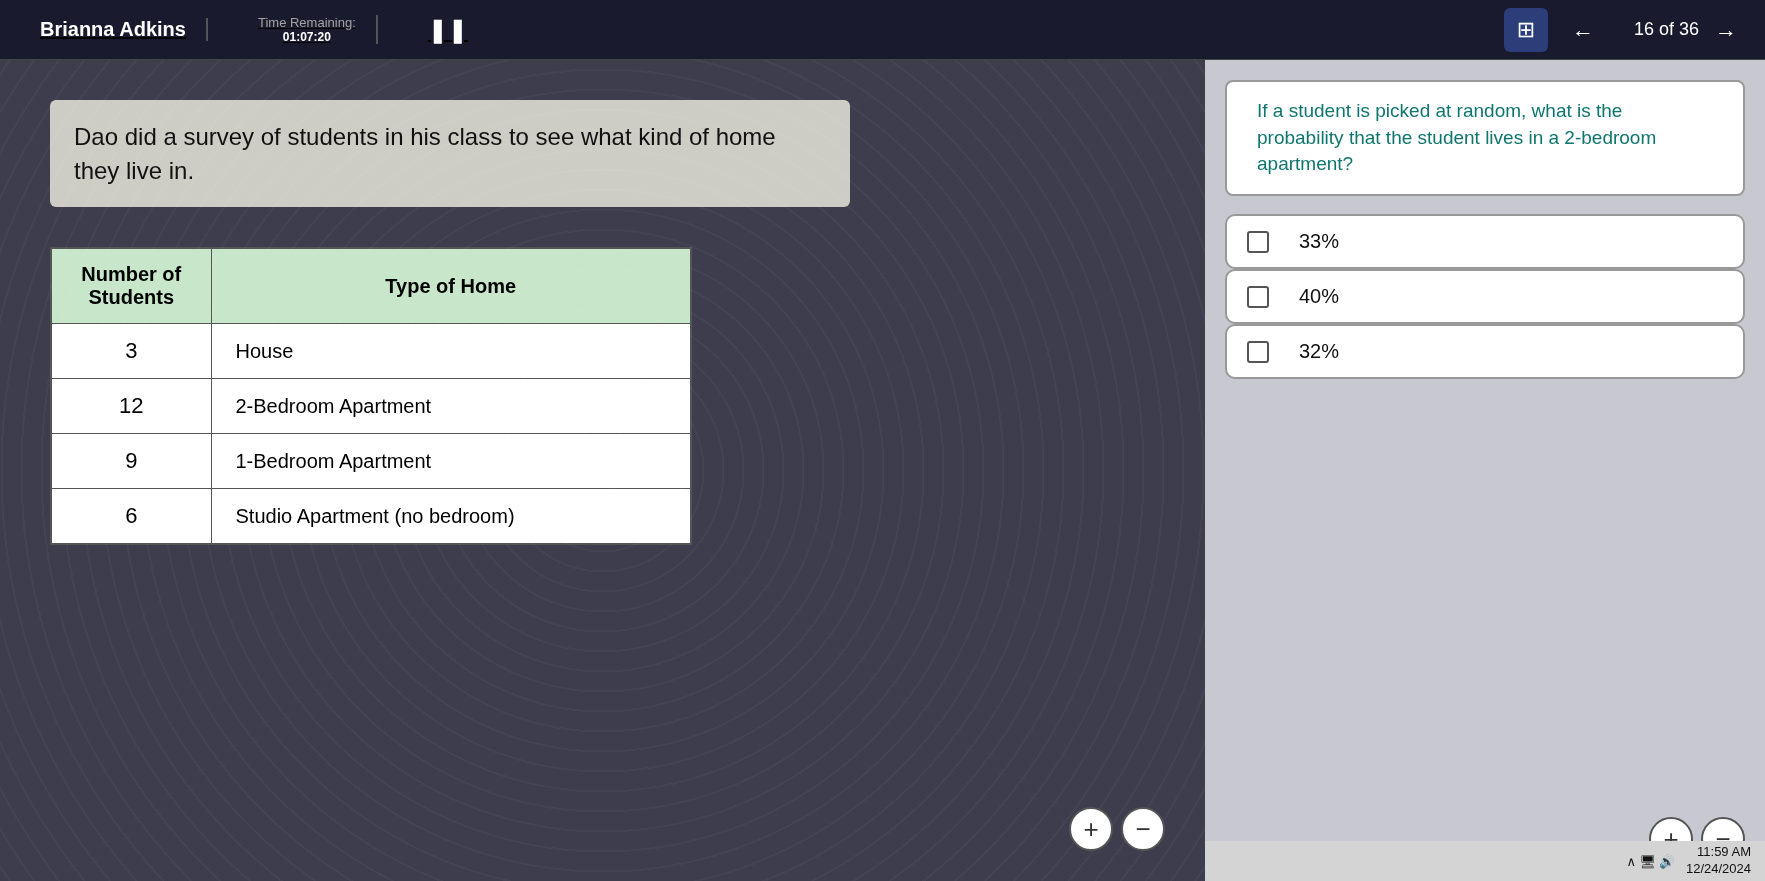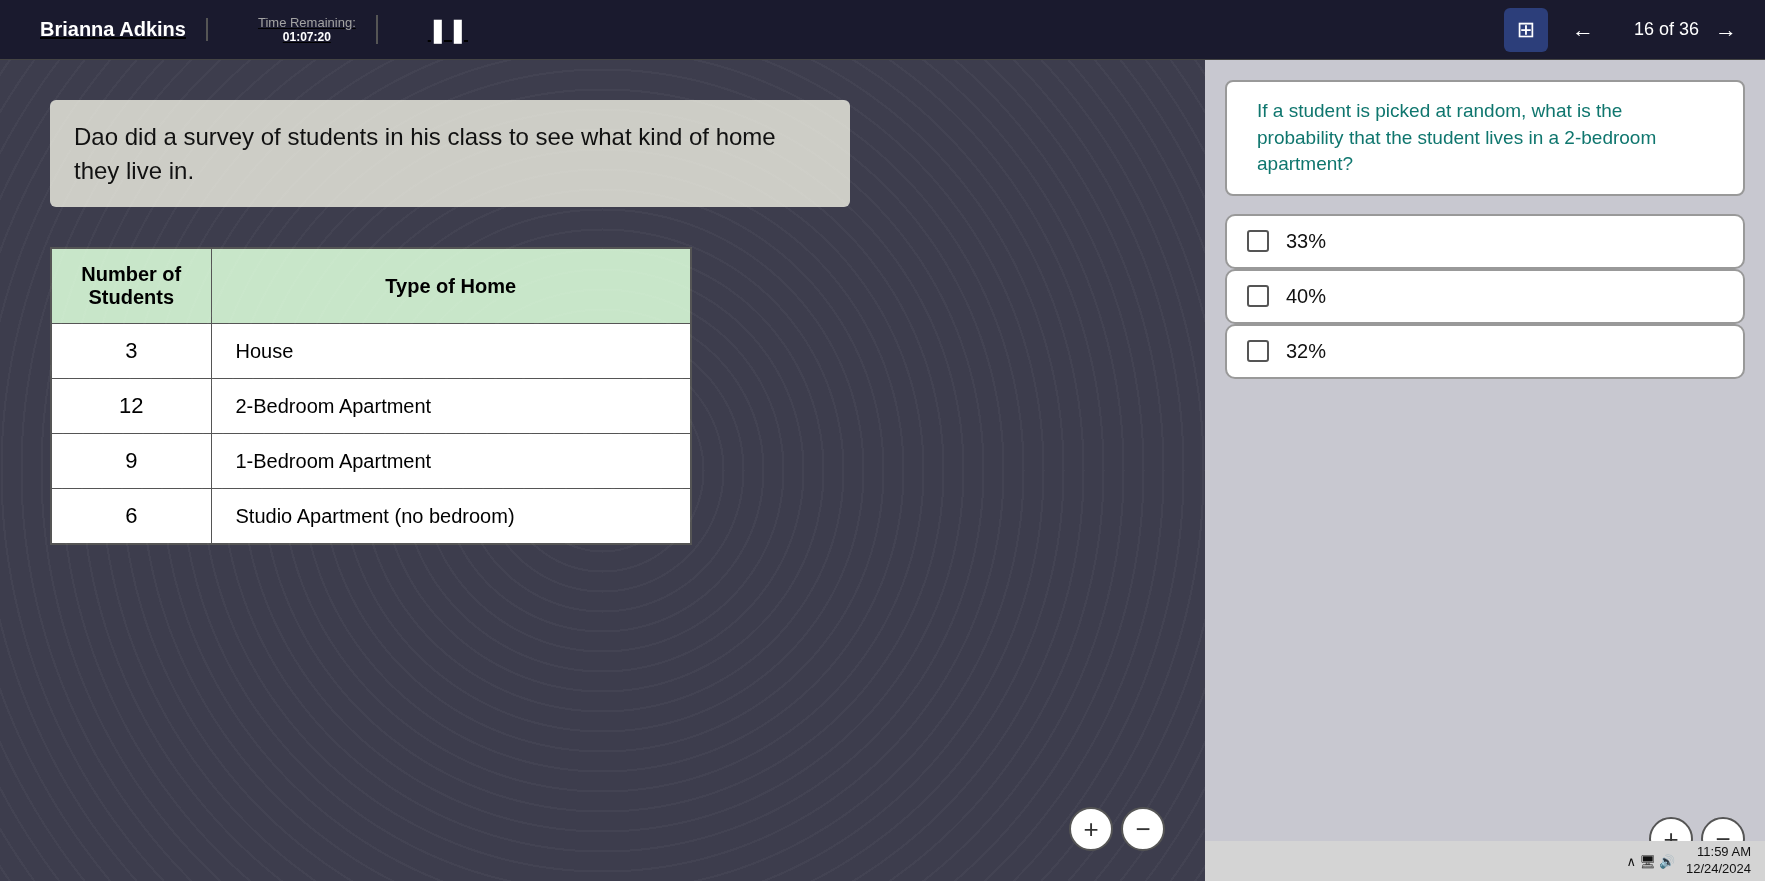--- a/index.html
+++ b/index.html
@@ -208,22 +208,22 @@
       color: #0f766e;
       margin-bottom: 4px;
     }
 
     .answer-option {
       background: #fff;
       border: 2px solid #999;
       border-radius: 10px;
       padding: 14px 20px;
       display: flex;
-      align-items: flex-start;
-      gap: 17px;
+      align-items: flex-end;
+      gap: 30px;
       cursor: pointer;
       font-size: 20px;
       color: #111;
     }
     .answer-option:nth-child(4) {
       border: 2.5px solid #333;
     }
     .answer-checkbox {
       width: 22px;
       height: 22px;

